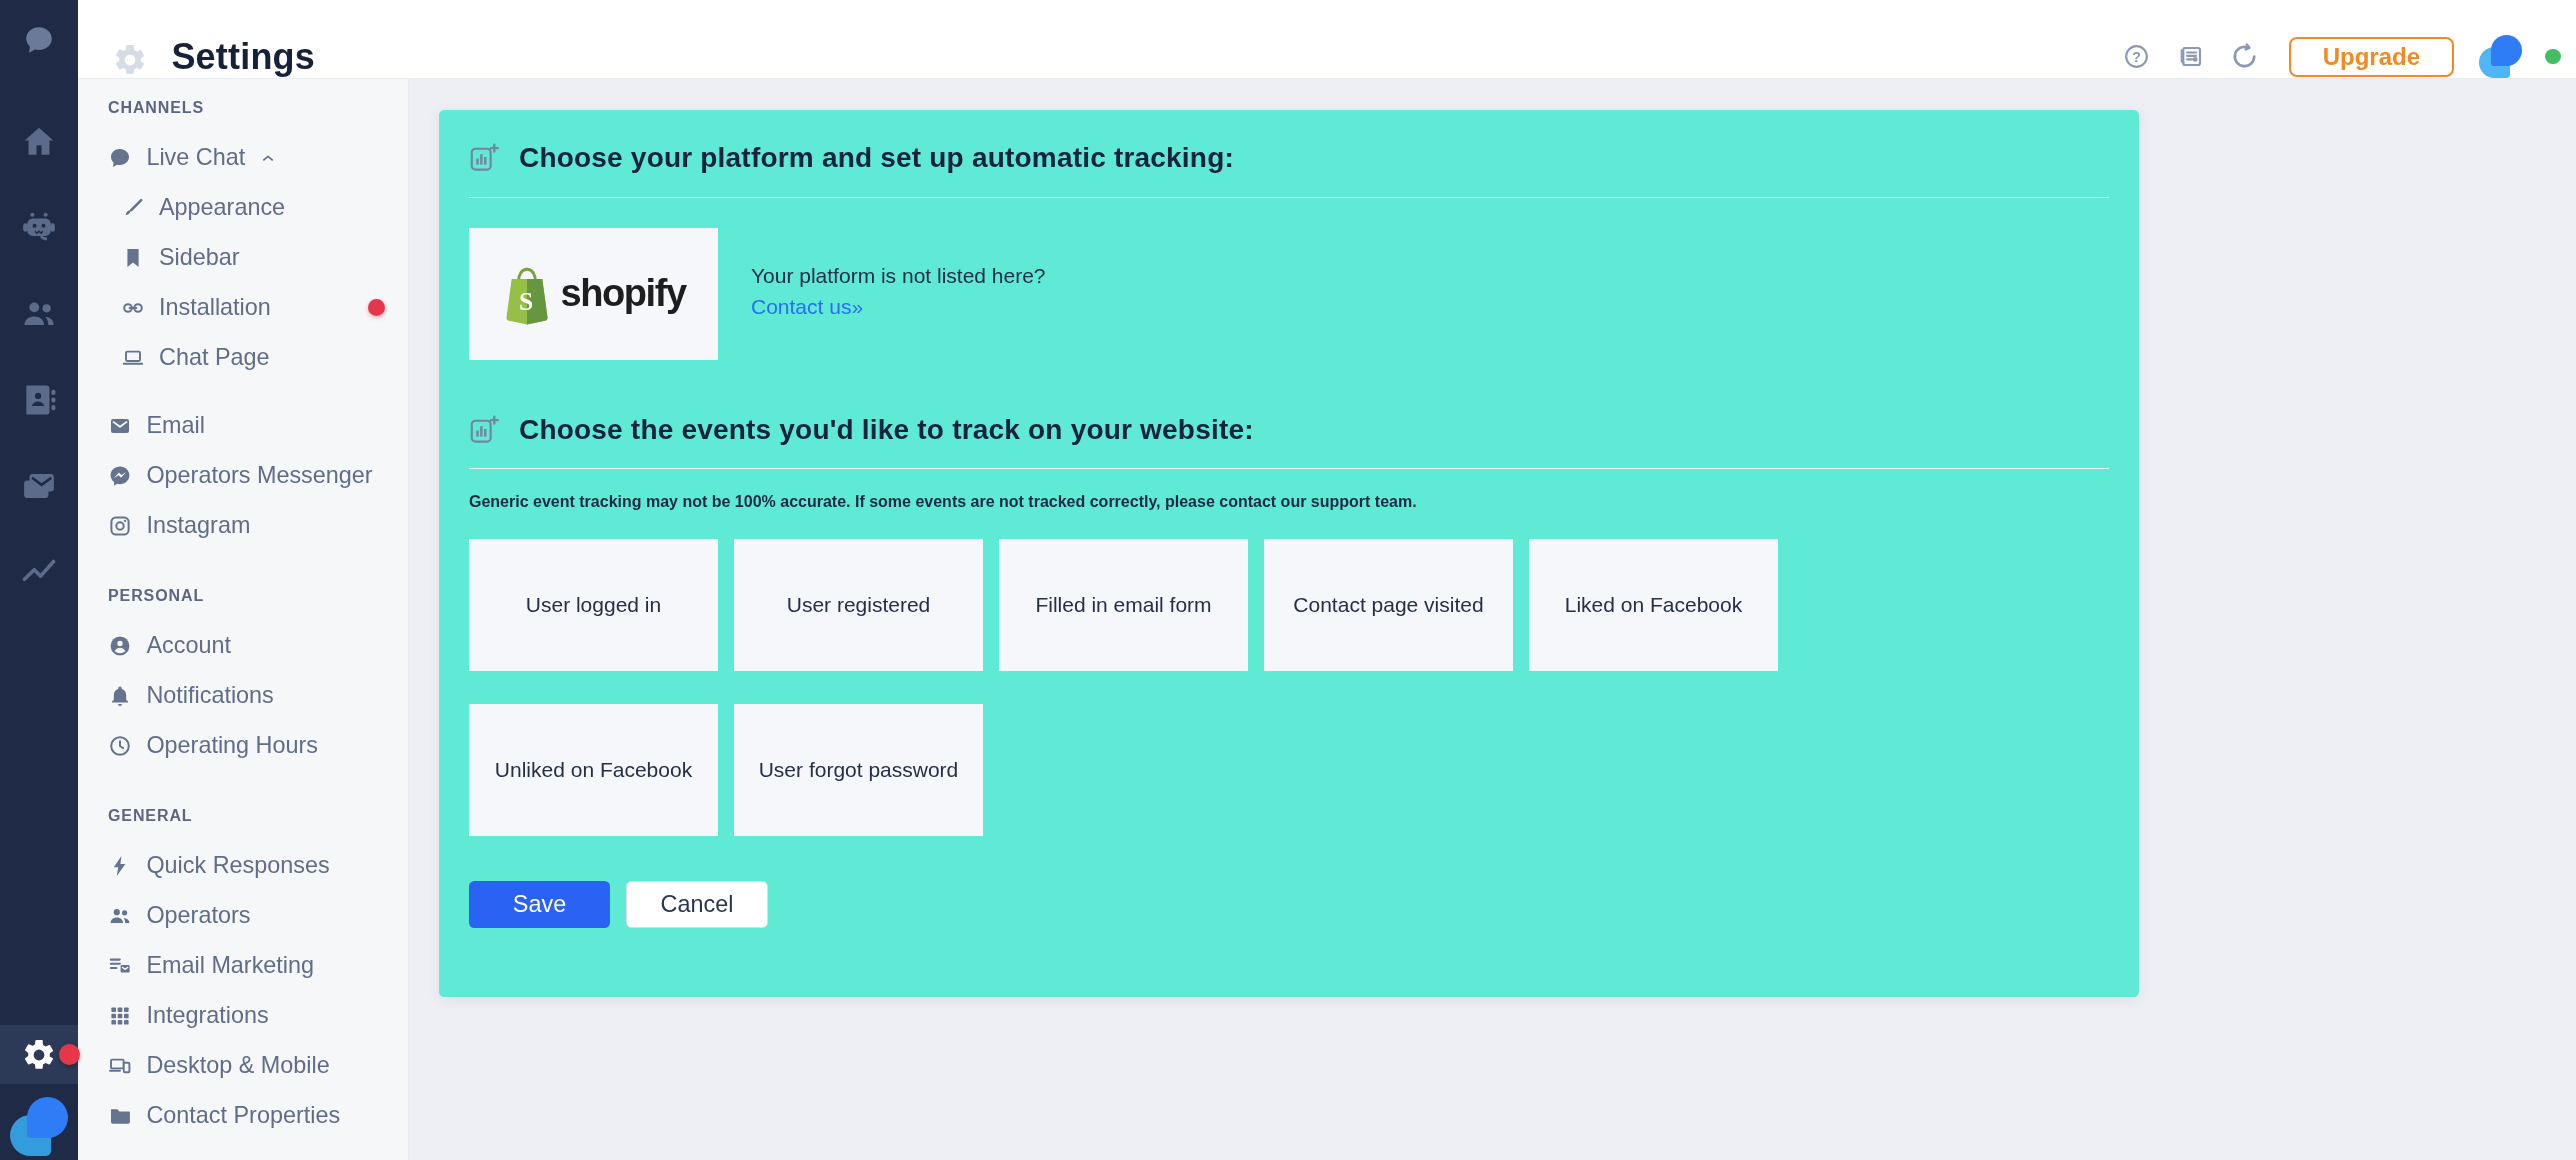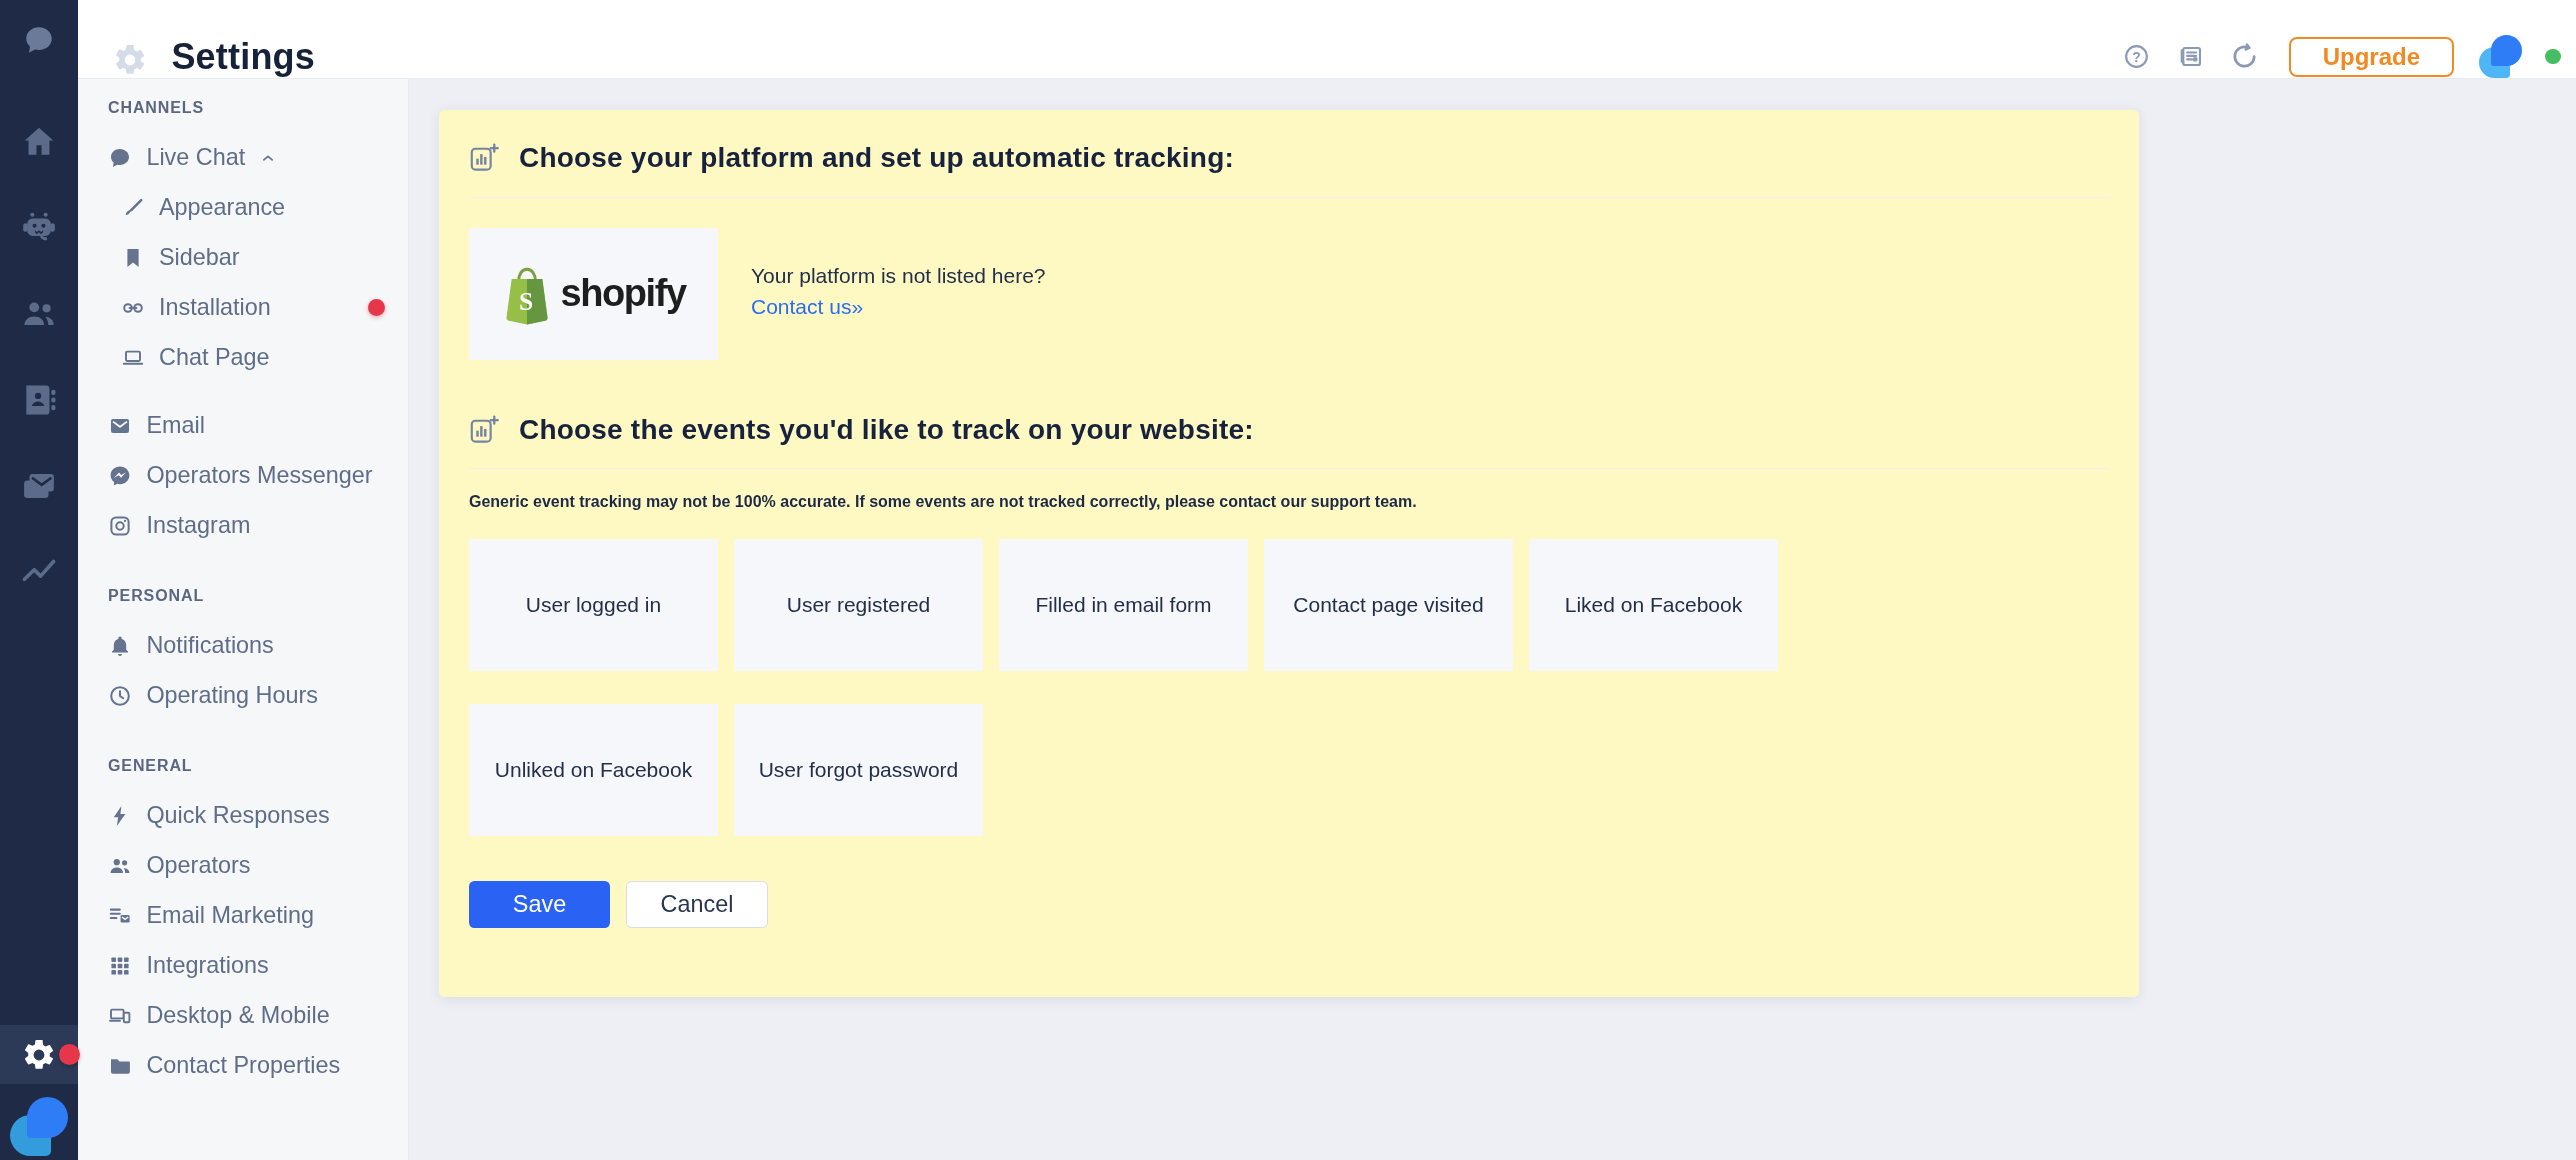--- a/index.html
+++ b/index.html
@@ -51,21 +51,21 @@
                cursor:pointer; }
   .side-item.sub { padding-left:12.6px; }
   .side-item.group-end { margin-bottom:18px; }
   .side-item .i { width:24px; height:24px; flex:0 0 24px; margin-right:14.4px; color:#66738f; }
   .side-item .caret { width:18px; height:18px; margin-left:10.8px; color:#66738f; }
   .side-item .dot { width:17px; height:17px; border-radius:50%; background:#e6374a;
                     margin-left:auto; margin-right:23.4px; box-shadow:0 1.8px 4.5px rgba(230,55,74,.4); }
 
   
   .content { position:absolute; left:409px; top:79px; right:0; bottom:0; }
-  .card { position:absolute; left:30px; top:31px; width:1700px; height:887px; background:#fef9c3;
+  .card { position:absolute; left:30px; top:31px; width:1700px; height:887px; background:#5eead4;
           border-radius:5.4px; box-shadow:0 2.7px 12.6px rgba(23,34,62,.08); padding:23.4px 30px 0; }
   .h-row { display:flex; align-items:center; gap:20px; height:50px; }
   .h-row .i { width:30px; height:30px; color:#7584a0; }
   .h-row h2 { font-size:28px; font-weight:700; color:#17223e; letter-spacing:0.2px; }
   .divider { border:none; border-top:0.9px solid #eef0f4; margin-top:13.5px; }
 
   .platform-row { margin-top:30px; display:flex; }
   .tile { width:249px; height:132px; background:#f5f7fa; display:flex;
           align-items:center; justify-content:center; }
   .platform-tile { cursor:pointer; gap:7.2px; }
@@ -300,20 +300,32 @@
         <span class="i">
           <svg viewBox="0 0 24 24" fill="none" stroke="currentColor" stroke-linecap="round" stroke-linejoin="round" stroke-width="2">
             <rect x="3.4" y="3.4" width="17.2" height="17.2" rx="4.6"></rect>
             <circle cx="12" cy="12" r="3.7"></circle>
             <circle cx="17" cy="7" r="1.15" fill="currentColor" stroke="none"></circle>
           </svg>
         </span>
         <span>Instagram</span>
       </div>
       <div class="side-label gap">PERSONAL</div>
+      <div class="side-item">
+        <span class="i">
+          <svg viewBox="0 0 24 24">
+            <circle cx="12" cy="12" r="9.4" fill="currentColor"></circle>
+            <g fill="#f6f7f9">
+              <circle cx="12" cy="9.4" r="2.7"></circle>
+              <path d="M6.6 17.3c1-2.3 3-3.6 5.4-3.6s4.4 1.3 5.4 3.6a9.4 9.4 0 0 1-10.8 0z"></path>
+            </g>
+          </svg>
+        </span>
+        <span>Account</span>
+      </div>
       <div class="side-item">
         <span class="i">
           <svg viewBox="0 0 24 24">
             <path fill="currentColor" d="M12 22a2 2 0 0 0 2-2h-4a2 2 0 0 0 2 2zm6.2-6.2V11c0-3-1.8-5.4-4.5-6V4.2a1.7 1.7 0 0 0-3.4 0V5c-2.7.6-4.5 3-4.5 6v4.8L4 17.6v1h16v-1z"></path>
           </svg>
         </span>
         <span>Notifications</span>
       </div>
       <div class="side-item">
         <span class="i">

